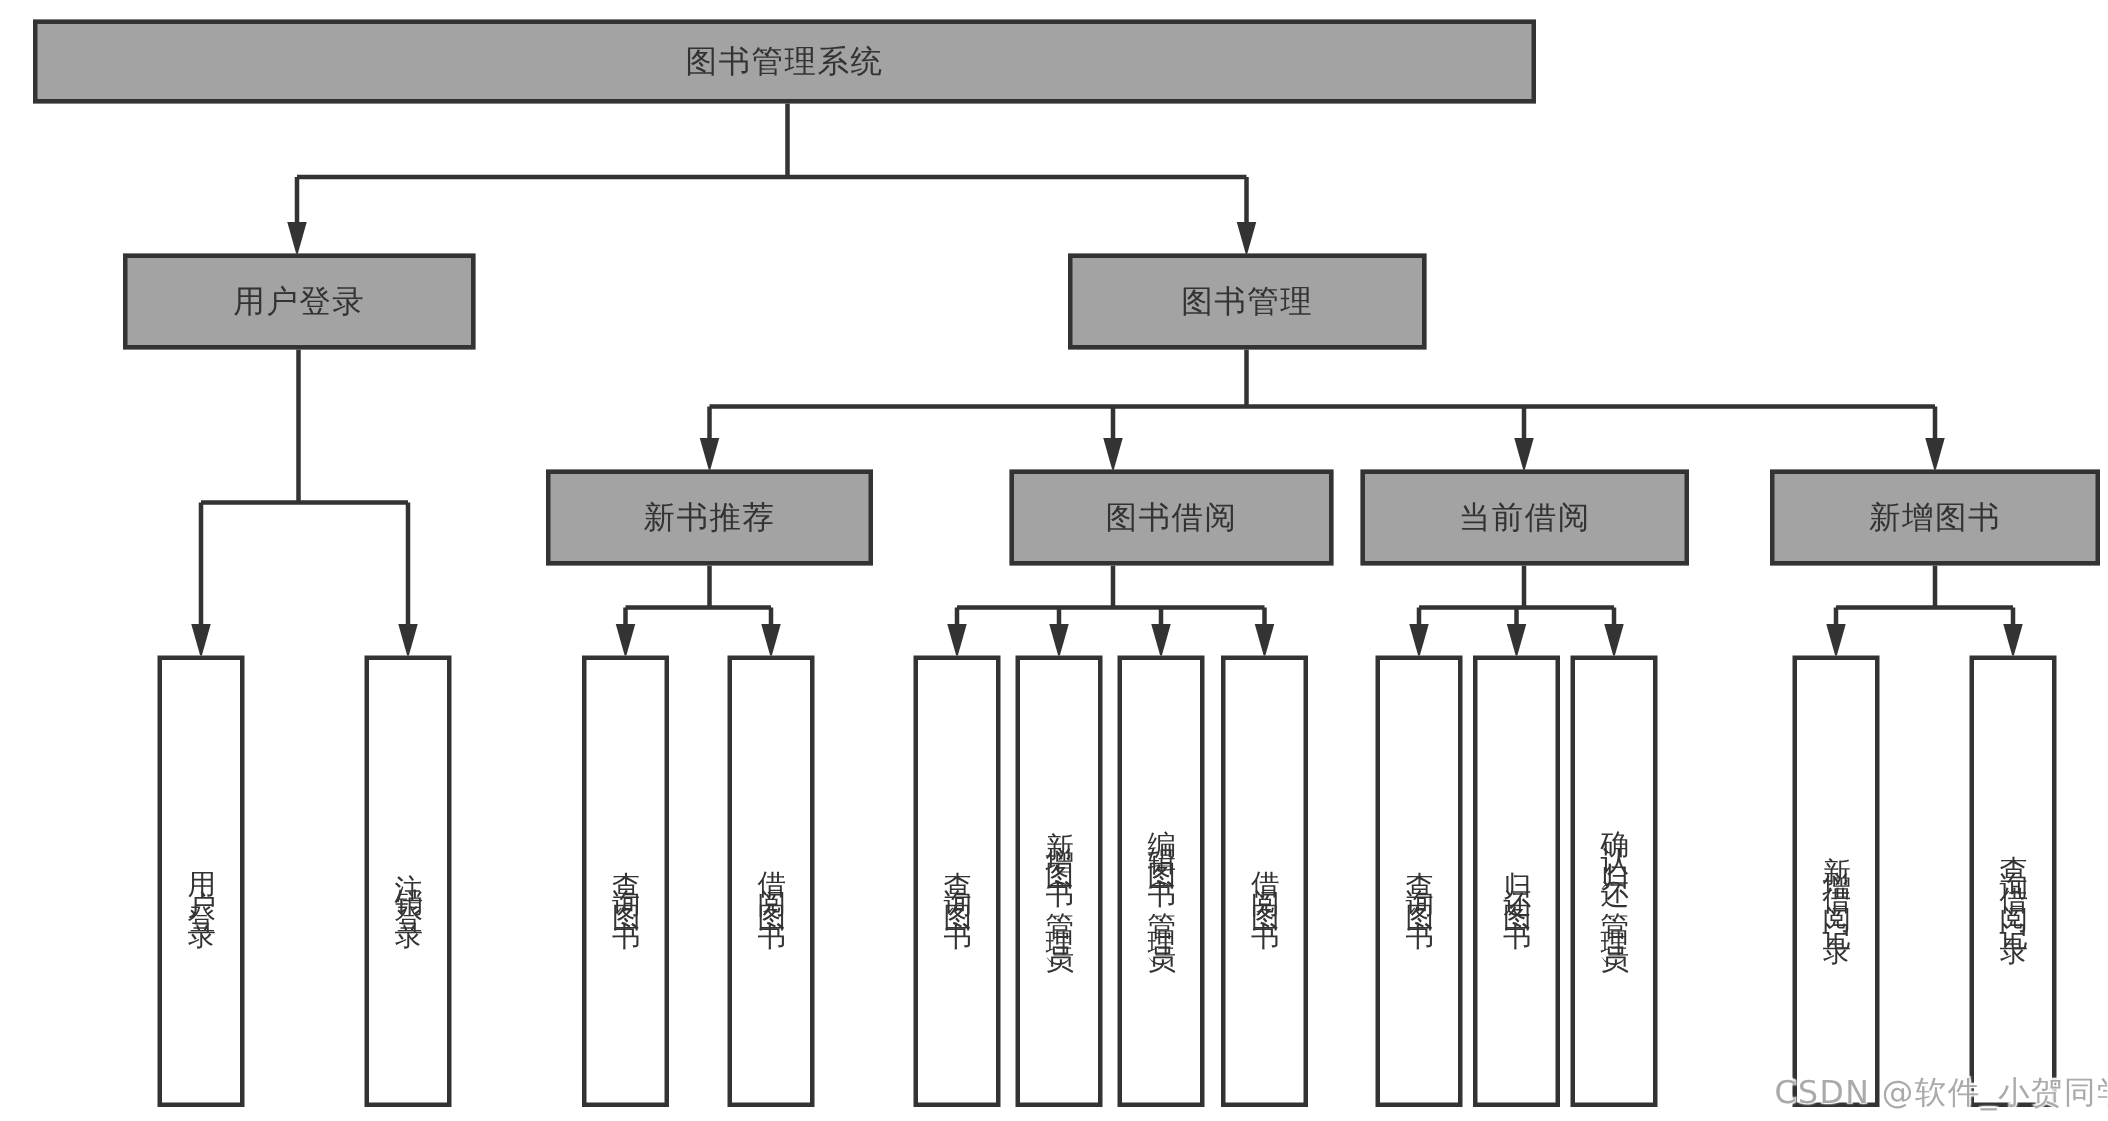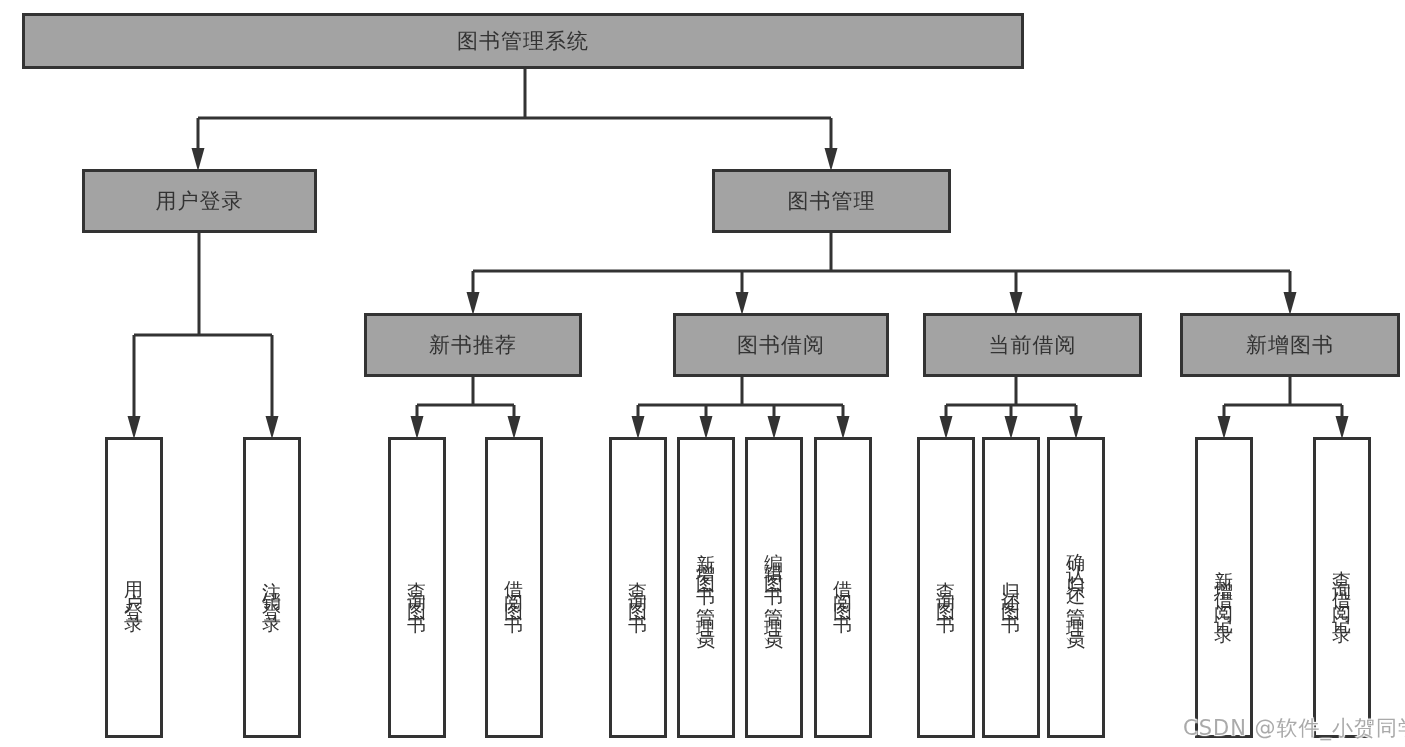--- a/index.html
+++ b/index.html
@@ -109,21 +109,21 @@
     <polygon points="1335.5,416 1348.5,416 1342,439"></polygon>
   </svg>
 
   <div class="hbox" style="left:22px; top:13px; width:1002px; height:56px;">图书管理系统</div>
 
   <div class="hbox" style="left:82px; top:169px; width:235px; height:64px;">用户登录</div>
   <div class="hbox" style="left:712px; top:169px; width:239px; height:64px;">图书管理</div>
 
   <div class="hbox" style="left:364px; top:313px; width:218px; height:64px;">新书推荐</div>
   <div class="hbox" style="left:634px; top:313px; width:216px; height:64px;margin-left:39px;">图书借阅</div>
-  <div class="hbox" style="left:907px; top:313px; width:219px; height:64px;margin-left:16px;">当前借阅</div>
+  <div class="hbox" style="left:907px; top:313px; width:219px; height:64px;">当前借阅</div>
   <div class="hbox" style="left:1180px; top:313px; width:220px; height:64px;">新增图书</div>
 
   <div class="vbox" style="left:105px;">用户登录</div>
   <div class="vbox" style="left:243px;">注销登录</div>
 
   <div class="vbox" style="left:388px;">查询图书</div>
   <div class="vbox" style="left:485px;">借阅图书</div>
 
   <div class="vbox" style="left:609px;">查询图书</div>
   <div class="vbox" style="left:677px;">新增图书（管理员）</div>

